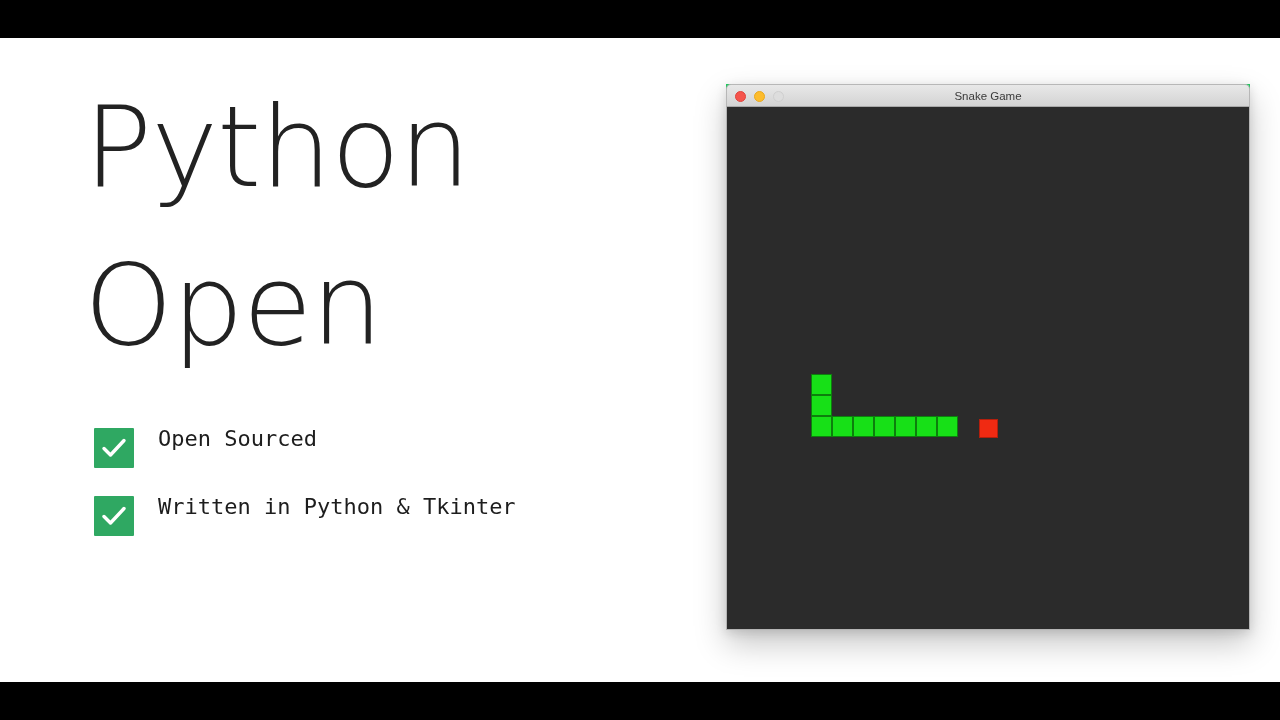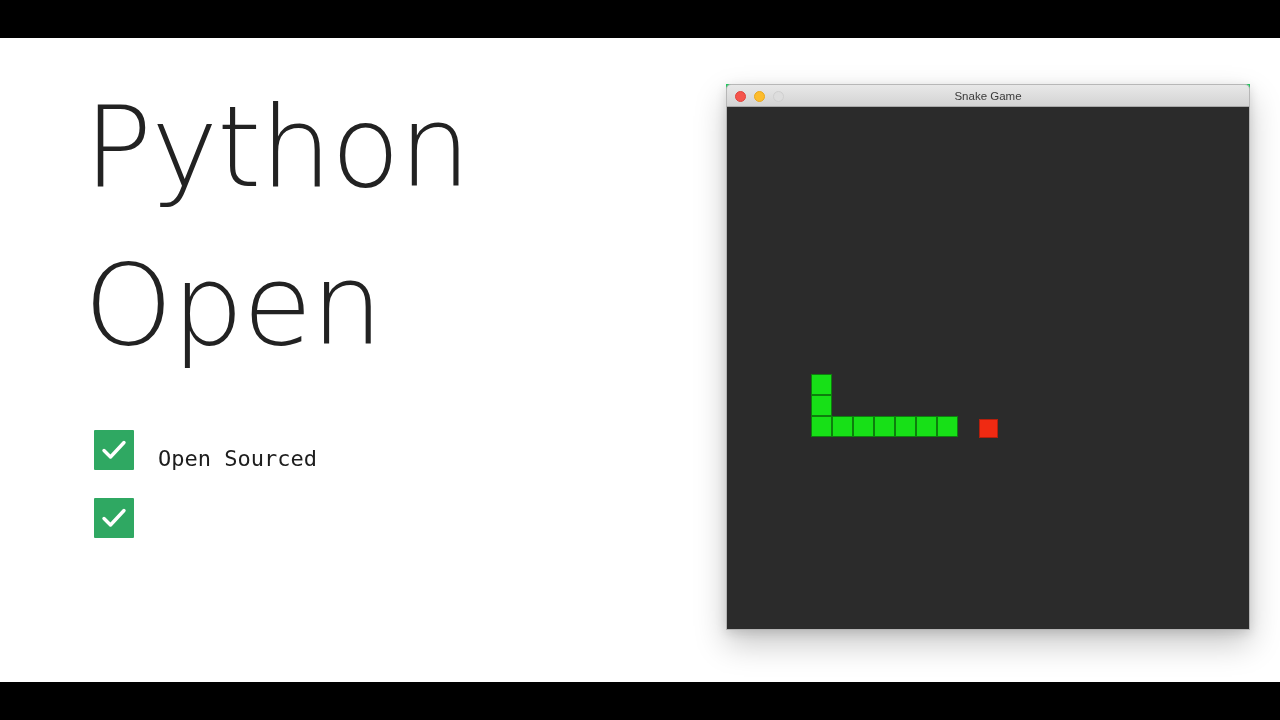--- a/index.html
+++ b/index.html
@@ -67,21 +67,21 @@
 
   #feature-list {
     position: absolute;
     left: 10px;
     top: 390px;
     width: 530px;
   }
 
   .feature-row {
     display: flex;
-    align-items: flex-end;
+    align-items: flex-start;
     height: 42px;
     margin-bottom: 26px;
   }
 
   .check-box {
     position: relative;
     flex: 0 0 auto;
     width: 40px;
     height: 40px;
     background: #2fa862;
@@ -210,20 +210,21 @@
           </span>
           <span class="feature-label">Open Sourced</span>
         </div>
 
         <div class="feature-row">
           <span class="check-box">
             <svg viewBox="0 0 26 24">
               <path d="M3 12.5 L9.5 19 L23 4.5" fill="none" stroke="#ffffff" stroke-width="3.4" stroke-linecap="round" stroke-linejoin="round"></path>
             </svg>
           </span>
+          <span class="feature-label">Written in Python &amp; Tkinter</span>
         </div>
 
 
       </div>
     </div>
 
     <div id="app-window">
 
       <div id="title-bar">
         <div id="traffic-lights">

